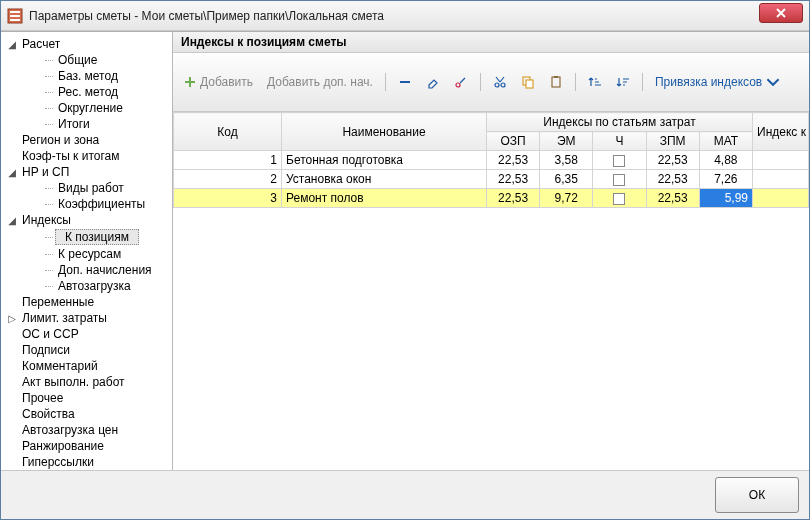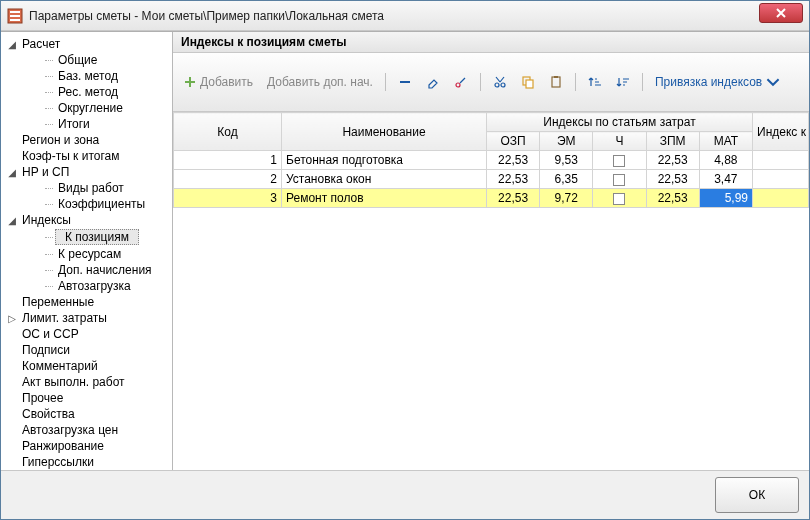--- a/index.html
+++ b/index.html
@@ -292,34 +292,34 @@
               <th style="width:22px">Ч</th>
               <th class="col-num">ЗПМ</th>
               <th class="col-num">МАТ</th>
             </tr>
           </thead>
           <tbody id="grid-body">
               <tr>
                 <td class="col-code">1</td>
                 <td class="col-name">Бетонная подготовка</td>
                 <td class="col-num">22,53</td>
-                <td class="col-num">9,53</td>
+                <td class="col-num">3,58</td>
                 <td style="text-align: center;"><span class="checkbox-cell"></span></td>
                 <td class="col-num">22,53</td>
                 <td class="col-num">4,88</td>
                 <td class="col-cmr"></td>
               </tr>
               <tr>
                 <td class="col-code">2</td>
                 <td class="col-name">Установка окон</td>
                 <td class="col-num">22,53</td>
                 <td class="col-num">6,35</td>
                 <td style="text-align: center;"><span class="checkbox-cell"></span></td>
                 <td class="col-num">22,53</td>
-                <td class="col-num">3,47</td>
+                <td class="col-num">7,26</td>
                 <td class="col-cmr"></td>
               </tr>
               <tr class="row-selected">
                 <td class="col-code">3</td>
                 <td class="col-name">Ремонт полов</td>
                 <td class="col-num">22,53</td>
                 <td class="col-num">9,72</td>
                 <td style="text-align: center;"><span class="checkbox-cell"></span></td>
                 <td class="col-num">22,53</td>
                 <td class="col-num cell-editing">5,99</td>

